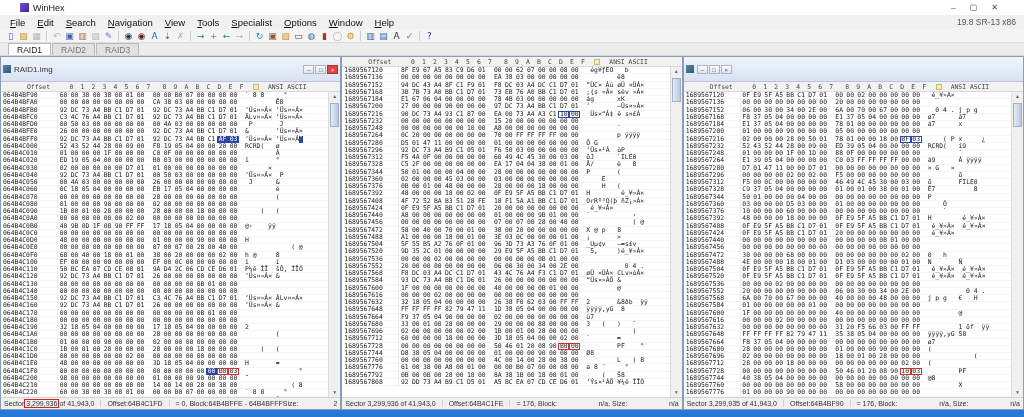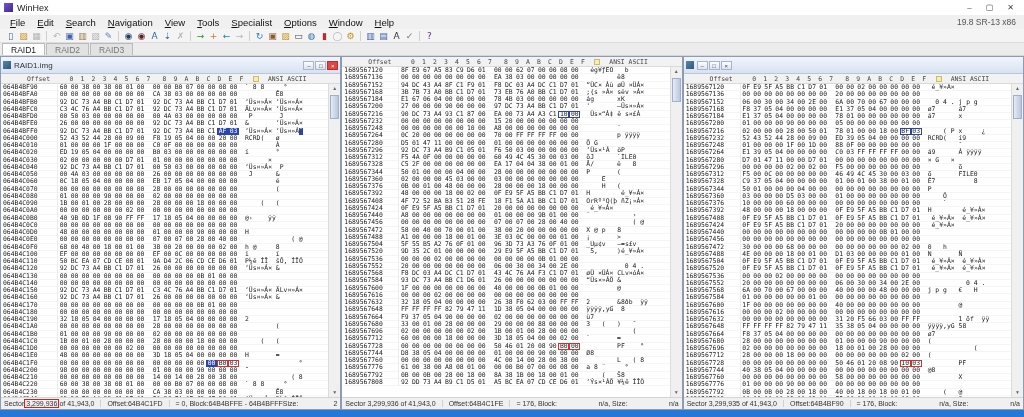--- a/index.html
+++ b/index.html
@@ -1,41 +1,41 @@
 <!DOCTYPE html>
 <html><head>
 <meta charset="utf-8">
 <style>
   html,body{margin:0;padding:0;background:#555;}
   *{box-sizing:border-box;}
   .app{position:relative;width:1024px;height:417px;background:#f0f0f0;font-family:"Liberation Sans",sans-serif;overflow:hidden;}
   
-  .titlebar{height:15px;background:#ffffff;display:flex;align-items:center;padding:0 4px;font-size:9px;color:#222;}
+  .titlebar{height:15px;background:#ffffff;display:flex;align-items:center;padding:0 20px;font-size:9px;color:#222;}
   .winhex-ico{width:9px;height:9px;background:linear-gradient(135deg,#7b4fd8,#3b2a8c);margin-right:4px;flex:none;}
   .tb-title{flex:1;}
   .wc{display:flex;gap:14px;margin-right:6px;color:#444;font-size:8px;}
   .wc span{cursor:default;}
   
   .menubar{height:14px;background:#f0f0f0;display:flex;align-items:center;padding:0 4px;font-size:9.5px;color:#111;}
   .mi{padding:2px 6px;cursor:default;text-align:right;}
   .mi u{text-decoration:underline;}
   .version{margin-left:auto;color:#555;font-size:8.5px;padding-right:4px;}
   
   .toolbar{height:14px;background:#f4f4f4;border-bottom:1px solid #ddd;display:flex;align-items:center;padding:0 4px;font-family:"DejaVu Sans",sans-serif;}
   .ti{width:13px;height:12px;font-size:9px;line-height:12px;text-align:center;cursor:default;}
   .ti.dis{color:#b5b5b5 !important;}
   .tsep{width:1px;height:10px;background:#d0d0d0;margin:0 3px;}
   
-  .tabbar{height:13px;background:#ececec;display:flex;align-items:flex-end;padding-left:2px;border-bottom:1px solid #d6d6d6;}
+  .tabbar{height:13px;background:#ececec;display:flex;align-items:flex-end;padding-left:8px;border-bottom:1px solid #d6d6d6;}
   .tab{font-size:8.5px;padding:1px 8px;border:1px solid #bbb;border-bottom:none;margin-right:1px;color:#777;background:#e2e2e2;height:12px;}
   .tab.active{background:#fff;color:#222;}
   
   .mdi{display:flex;height:354px;background:#9aa5b5;}
   .child{flex:1;display:flex;flex-direction:column;border:1px solid #8e9bb5;background:#fff;min-width:0;}
-  .ctitle{height:17px;background:linear-gradient(#f1f5fc,#d8e2f2);border-bottom:1px solid #b9c6da;display:flex;align-items:center;padding:4px 2px;flex:none;}
+  .ctitle{height:25px;background:linear-gradient(#f1f5fc,#d8e2f2);border-bottom:1px solid #b9c6da;display:flex;align-items:center;padding:4px 2px;flex:none;}
   .file-ico{width:8px;height:8px;background:linear-gradient(135deg,#5b86a8,#2e5878);margin-right:3px;flex:none;}
   .ctitle-text{flex:1;font-size:8px;color:#333;white-space:nowrap;overflow:hidden;}
   .cbtns{display:flex;gap:1px;}
   .cbtn{width:11px;height:9px;border:1px solid #a8b4c8;background:linear-gradient(#fdfdfd,#dde4ee);font-size:6px;line-height:8px;text-align:center;color:#445;}
   .cbtn.close-red{background:#e04545;border-color:#b23030;color:#fff;}
   
   .chead{height:10px;background:#f2f2f2;border-bottom:1px solid #dadada;display:flex;align-items:center;font-family:"DejaVu Sans Mono",monospace;font-size:6.4px;color:#444;flex:none;padding-left:10px;}
   .chead .off{width:55px;text-align:center;flex:none;}
   .chead .hcell{width:11px;text-align:center;flex:none;}
   .chead .hcell.g{margin-left:5px;}

